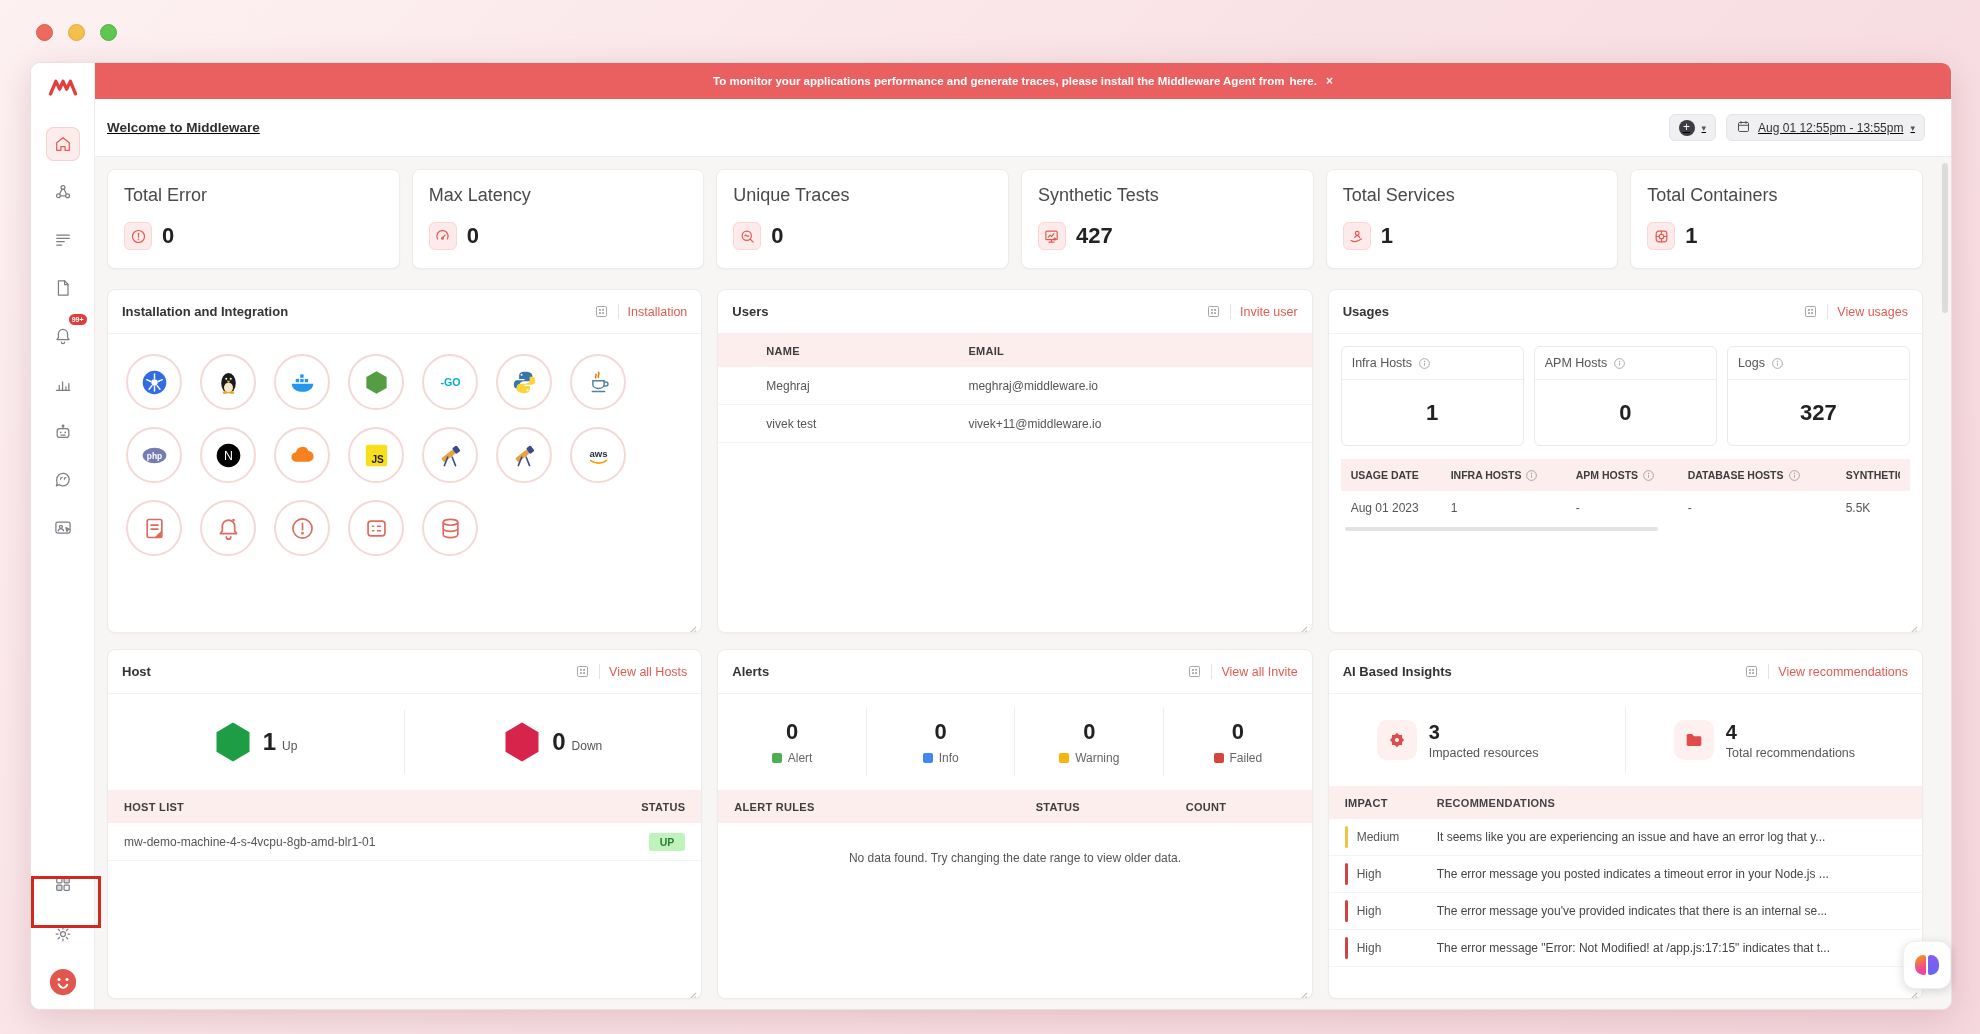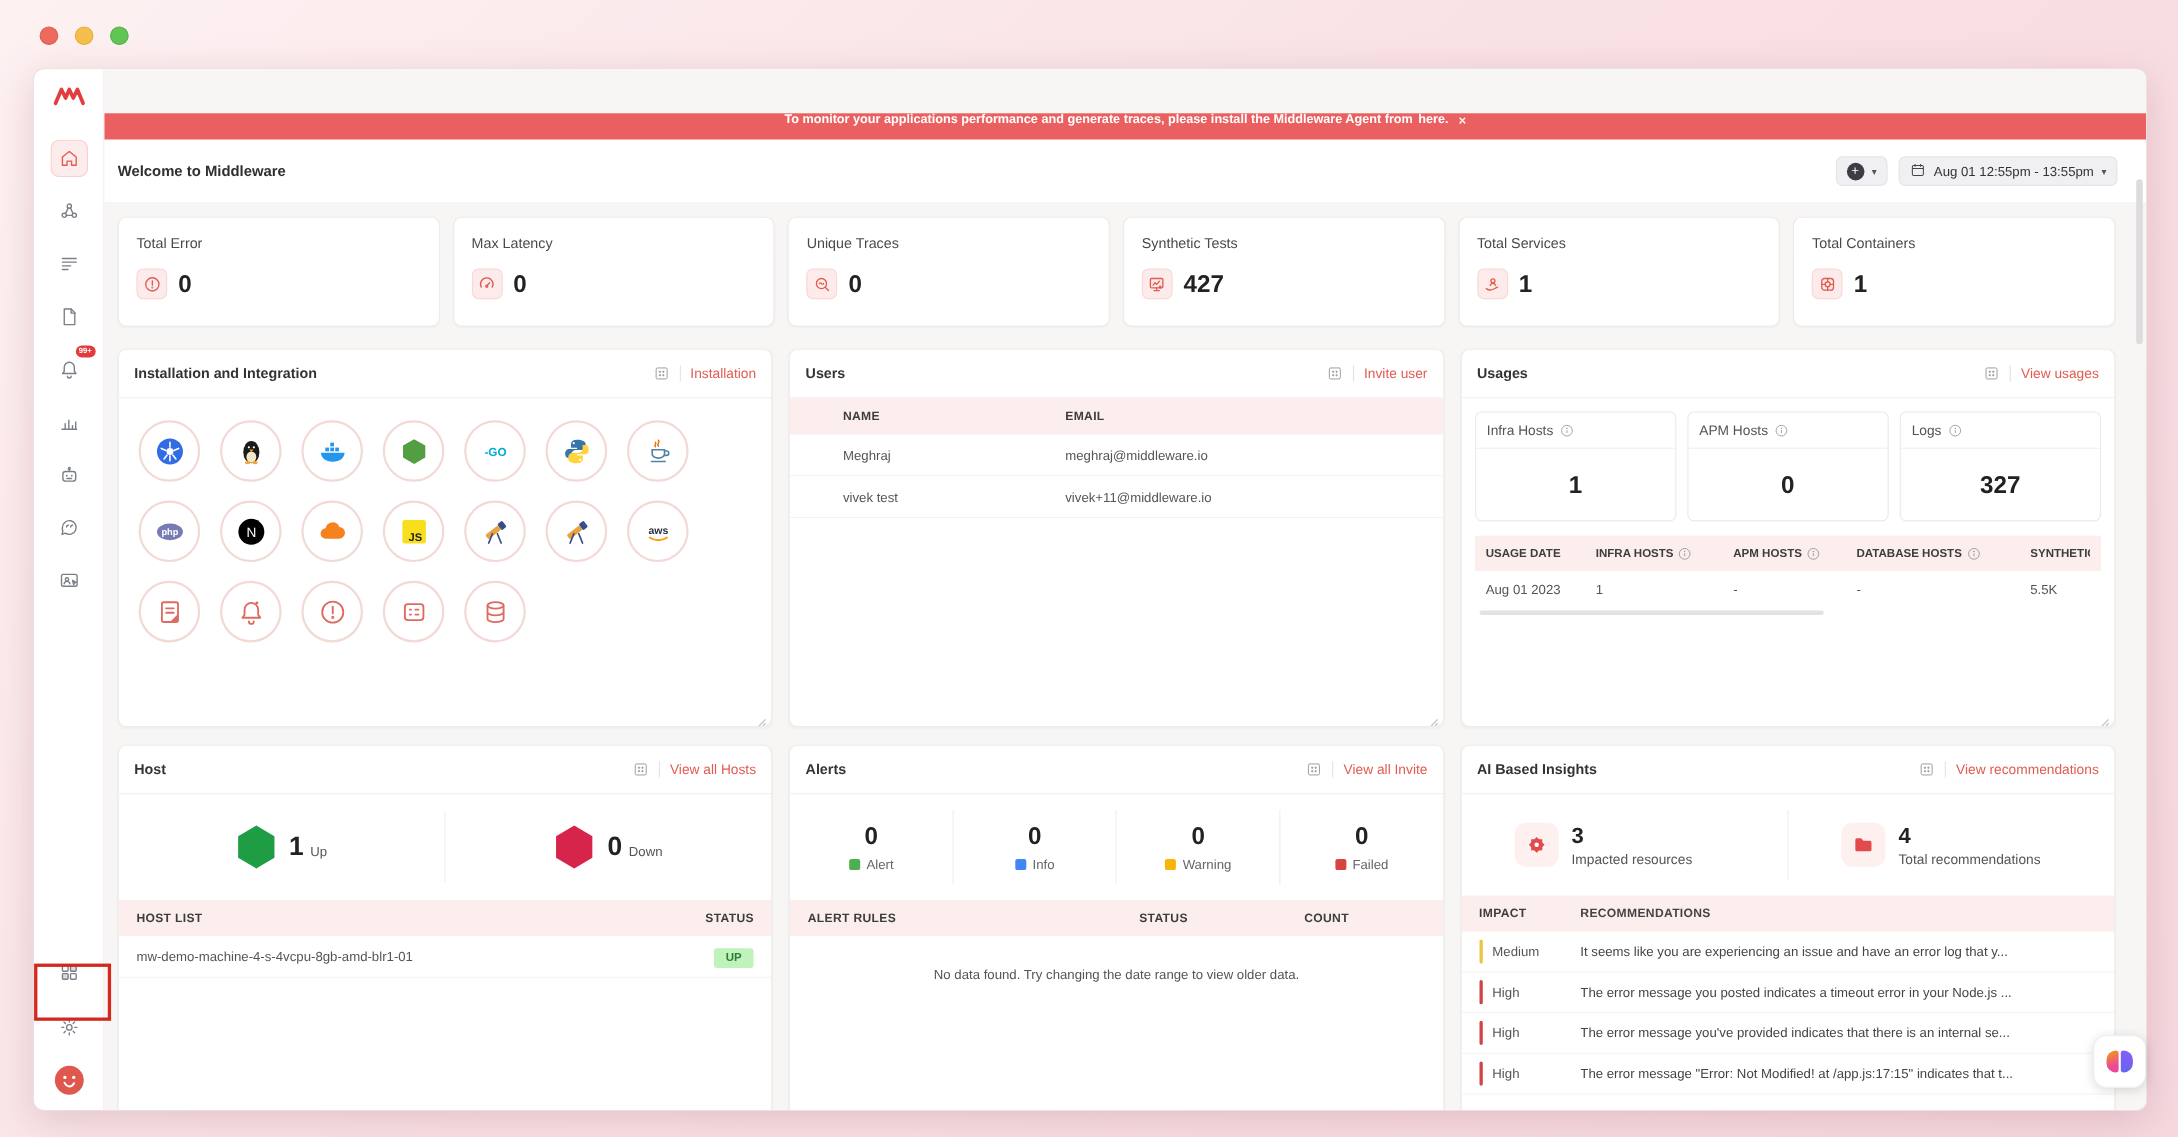--- a/index.html
+++ b/index.html
@@ -30,43 +30,43 @@
                    stroke-linecap:round; stroke-linejoin:round; }
   .side-item.active { background:#fdecec; box-shadow:0 0 0 1px #f6d2d0 inset; }
   .side-item.active svg { stroke:#e05c51; }
   .badge { position:absolute; top:-5px; right:-7px; background:#e23b3b; color:#fff;
            font-size:7px; font-weight:bold; padding:2px 3px; border-radius:8px; line-height:1; }
   .side-bottom { margin-top:auto; display:flex; flex-direction:column; gap:16px; align-items:center; }
   .avatar { width:30px; height:30px; cursor:pointer; }
 
   
   .main { flex:1; display:flex; flex-direction:column; background:#f8f5f5; min-width:0; }
-  .banner { height:24px; background:#ea6060; color:#fff; display:flex; 
-            justify-content:center; font-size:11.5px; font-weight:600; gap:5px; flex:none;margin-top:40px; }
+  .banner { height:36px; background:#ea6060; color:#fff; display:flex; align-items:center;
+            justify-content:center; font-size:11.5px; font-weight:600; gap:5px; flex:none; }
   .banner b { font-weight:bold; }
   .banner .close { cursor:pointer; font-size:12px; margin-left:4px; opacity:.9; }
 
   .topbar { height:58px; background:#fff; border-bottom:1px solid #eee; display:flex;
-            align-items:center; padding:0 26px 0 12px; flex:none; }
+            align-items:center; padding:0 26px 0 12px; flex:none;text-decoration:underline; }
   .page-title { font-size:13.5px; font-weight:bold; color:#2f2f2f; }
   .top-actions { margin-left:auto; display:flex; gap:10px; align-items:center; }
   .hbtn { background:#f0f0f3; border:1px solid #e4e4e8; border-radius:6px; height:27px;
           display:flex; align-items:center; gap:7px; padding:0 9px; font-size:12px;
           color:#333; cursor:pointer; font-family:inherit; }
   .plus-circle { width:16px; height:16px; background:#3c3c44; color:#fff; border-radius:50%;
                  font-size:12px; line-height:15px; text-align:center; }
   .caret { font-size:9px; color:#555; }
   .cal-icon svg { width:15px; height:15px; stroke:#444; fill:none; stroke-width:1.5; }
 
   
   .content { flex:1; padding:12px 28px 0 12px; overflow:hidden; position:relative; }
   .stats-row { display:grid; grid-template-columns:repeat(6,1fr); gap:12px; margin-bottom:20px; }
   .stat-card { background:#fff; border:1px solid #ececec; border-radius:8px; height:100px;
                padding:15px 16px; box-shadow:0 1px 2px rgba(0,0,0,.03); }
-  .stat-label { font-size:13px; color:#4a4a4a; }
+  .stat-label { font-size:18px; color:#4a4a4a; }
   .stat-valrow { display:flex; align-items:center; gap:10px; margin-top:16px; }
   .stat-ic { width:28px; height:28px; background:#fdeaea; border:1px solid #f8d7d4; border-radius:6px;
              display:flex; align-items:center; justify-content:center; }
   .stat-ic svg { width:17px; height:17px; stroke:#e05c51; fill:none; stroke-width:1.7;
                  stroke-linecap:round; stroke-linejoin:round; }
   .stat-value { font-size:22px; font-weight:bold; color:#222; }
 
   .grid-row { display:grid; grid-template-columns:1fr 1fr 1fr; gap:15px; margin-bottom:16px; }
   .card { background:#fff; border:1px solid #ececec; border-radius:8px; position:relative;
           box-shadow:0 1px 2px rgba(0,0,0,.03); overflow:hidden; }

